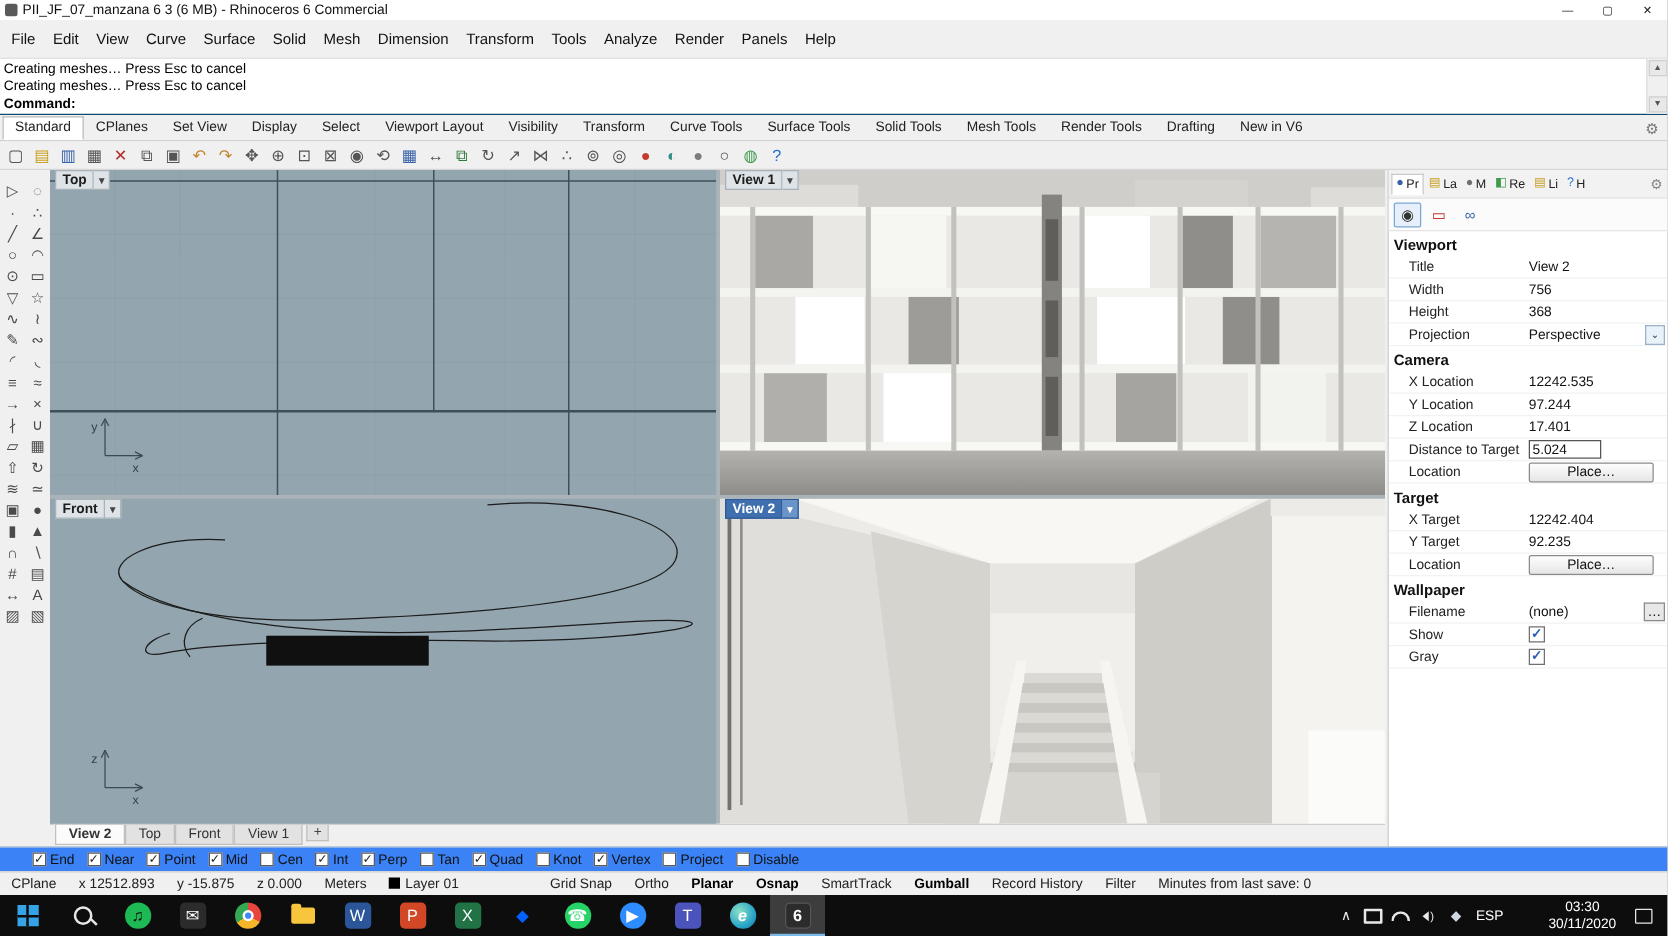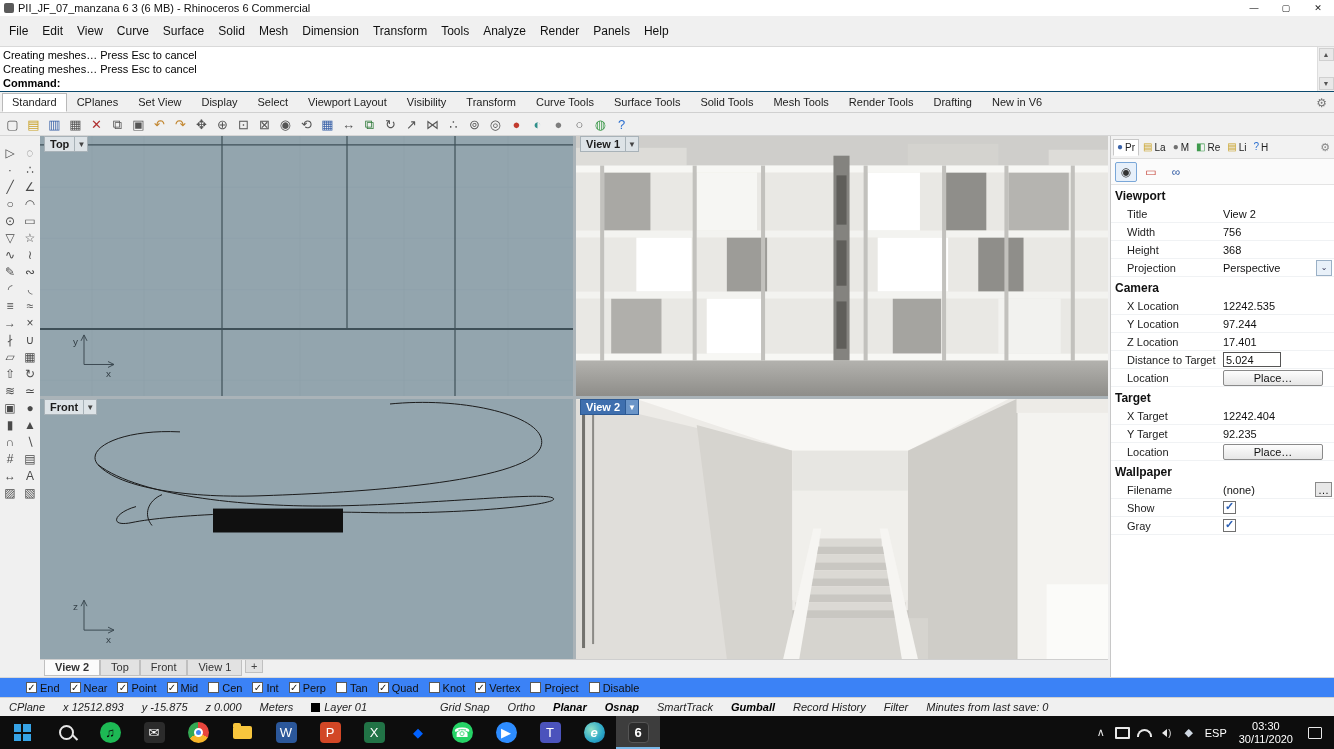--- a/index.html
+++ b/index.html
@@ -81,21 +81,21 @@
   .t-checkbox .prop-checkbox { display:flex; width:13px; height:13px; border:1px solid #707070; background:#fff; align-items:center; justify-content:center; font-size:11px; color:#2b5fb4; font-weight:bold; }
   .t-checkbox.checked .prop-checkbox::after { content:"✓"; margin-top:-2px; }
 
   
   .osnapbar { height:20px; background:#3b82f6; border-top:1px solid #d8d8d8; display:flex; align-items:center; padding-left:21px; flex:none; }
   .osnap-item { display:flex; align-items:center; padding:0 5px; gap:3px; }
   .cb { width:11px; height:11px; border:1px solid #5a5a5a; background:#fff; display:flex; align-items:center; justify-content:center; font-size:10px; color:#1d1d1d; flex:none; }
   .osnap-item.checked .cb::after { content:"✓"; margin-top:-1px; }
 
   
-  .statusbar { height:19px; background:#f0f0f0; border-top:1px solid #d0d0d0; display:flex; align-items:center; font-size:11px; color:#222; flex:none;font-style:italic; }
+  .statusbar { height:19px; background:#f0f0f0; border-top:1px solid #d0d0d0; display:flex; align-items:center; font-size:11px; color:#222; flex:none; }
   .status-item { padding:0 9px; white-space:nowrap; }
   .status-item.bold { font-weight:bold; color:#000; }
   .status-item.gap { margin-left:55px; }
   .status-item .sw { display:none; width:9px; height:9px; background:#000; margin-right:4px; vertical-align:-1px; }
   .status-item.swatch .sw { display:inline-block; }
 
   
   .taskbar { height:33px; background:#0d0d0d; display:flex; align-items:stretch; color:#fff; flex:none; }
   .task-apps { display:flex; }
   .task-app { width:44px; display:flex; align-items:center; justify-content:center; }
@@ -116,21 +116,21 @@
   .i-file-explorer .g { display:block; width:19px; height:13px; background:#f8c63d; border-radius:2px; position:relative; font-size:0; }
   .i-file-explorer .g::before { content:""; position:absolute; top:-3px; left:0; width:8px; height:4px; background:#f8c63d; border-radius:2px 2px 0 0; }
   .i-rhino .app-ico { background:#2c2c2c; font-weight:bold; border:1px solid #555; }
   .tray { margin-left:auto; display:flex; align-items:center; padding-right:4px; }
   .tray-item { width:22px; text-align:center; font-size:11px; color:var(--fg,#e8e8e8); display:flex; align-items:center; justify-content:center; height:33px; }
   .i-wifi::before { content:""; width:11px; height:6px; border:2px solid #e8e8e8; border-bottom:none; border-radius:11px 11px 0 0; }
   .i-display::before { content:""; width:11px; height:8px; border:2px solid #e8e8e8; border-radius:1px; }
   .i-volume .g { font-size:9px; }
   .i-volume::before { content:""; border-top:4px solid transparent; border-bottom:4px solid transparent; border-right:5px solid #e8e8e8; margin-right:1px; }
   .tray-lang { width:32px; text-align:center; font-size:11px; }
-  .tray-clock { text-align:center; font-size:11px; line-height:13px; padding:0 7px; white-space:nowrap; }
+  .tray-clock { text-align:center; font-size:11px; line-height:13px; padding:0 7px; white-space:nowrap;margin-left:24px; }
   .tray-action { width:30px; display:flex; align-items:center; justify-content:center; }
   .tray-action::before { content:""; width:12px; height:10px; border:1.5px solid #e8e8e8; border-radius:1px; }
 </style>
 </head>
 <body>
 
 <div class="app">
 
   <div class="titlebar">
     <span class="title-app-icon"></span>

